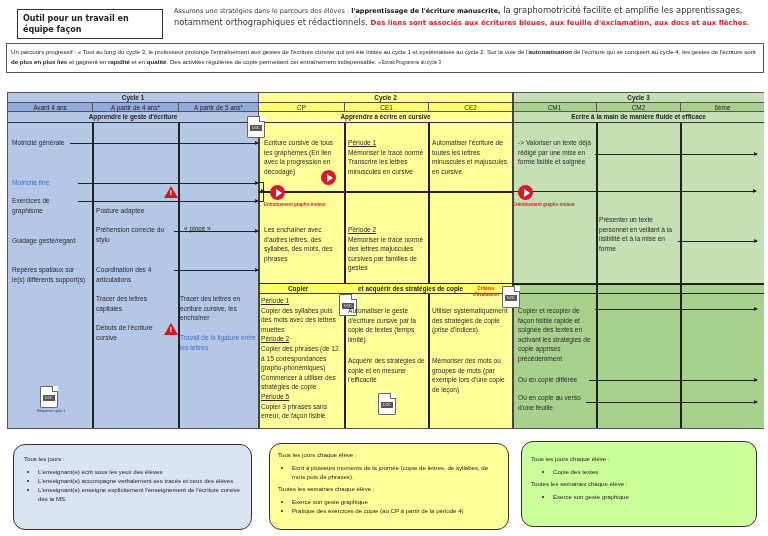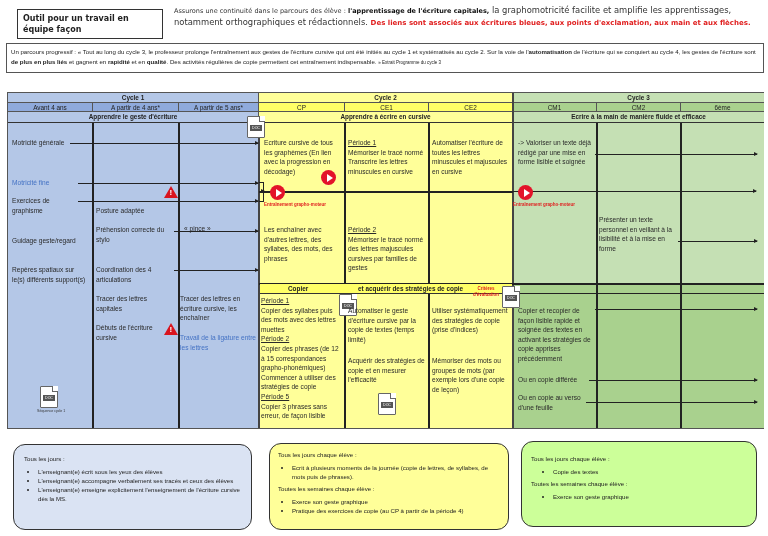--- a/index.html
+++ b/index.html
@@ -59,21 +59,21 @@
   .bbox li { margin-bottom: 0px; }
   .bbox p { margin-top: 3px; }
 </style>
 </head>
 <body>
 
 <div class="abs title-box">
   <span>Outil pour un travail en équipe façon</span>
 </div>
 <div class="abs intro">
-  <span class="small">Assurons une continuité dans le parcours des élève : </span><b class="small">l'apprentissage de l'écriture capitales,</b><span> la graphomotricité facilite et amplifie les apprentissages, notamment orthographiques et rédactionnels. </span><span class="red">Des liens sont associés aux écritures bleues, aux points d'exclamation, aux main et aux flèches.</span>
+  <span class="small">Assurons une stratégies dans le parcours des élèves : </span><b class="small">l'apprentissage de l'écriture manuscrite,</b><span> la graphomotricité facilite et amplifie les apprentissages, notamment orthographiques et rédactionnels. </span><span class="red">Des liens sont associés aux écritures bleues, aux feuille d'exclamation, aux docs et aux flèches.</span>
 </div>
 
 <div class="abs prog-box">
   <span>Un parcours progressif : « Tout au long du cycle 3, le professeur prolonge l'entraînement aux gestes de l'écriture cursive qui ont été initiés au cycle 1 et systématisés au cycle 2. Sur la voie de l'</span><b>automatisation</b><span> de l'écriture qui se conquiert au cycle 4, les gestes de l'écriture sont </span><b>de plus en plus liés</b><span> et gagnent en </span><b>rapidité</b><span> et en </span><b>qualité</b><span>. Des activités régulières de copie permettent cet entraînement indispensable. </span><span class="tiny">» Extrait Programme du cycle 3</span>
 </div>
 
 <div class="abs grid">
 
   <div class="cell b-light" style="left:0;top:0;width:251px;height:335px;"></div>
   <div class="cell y-light" style="left:251px;top:0;width:254px;height:335px;"></div>

